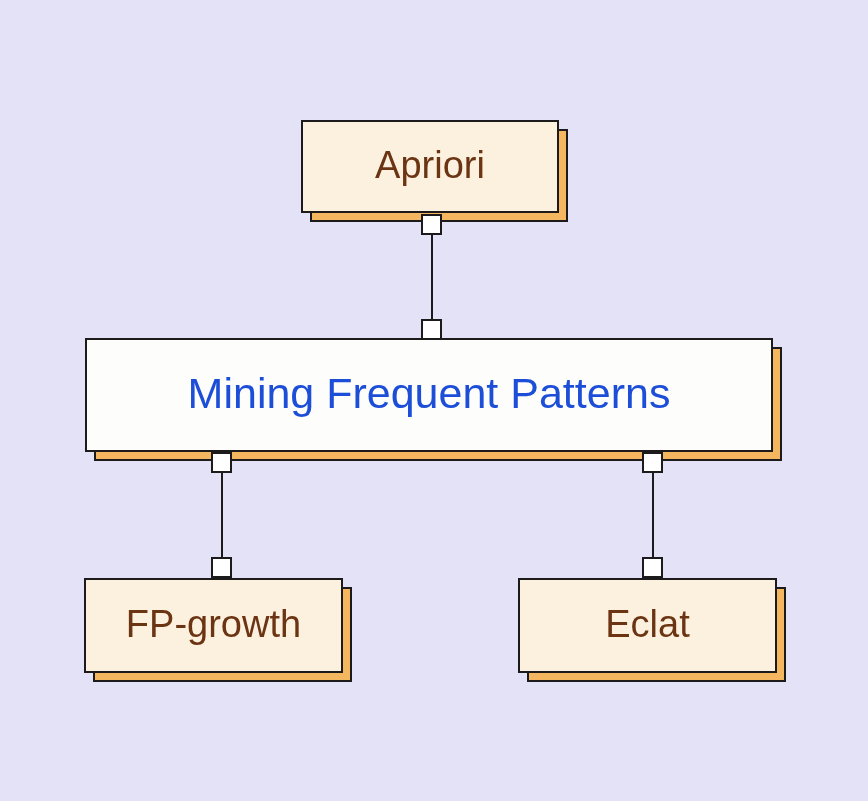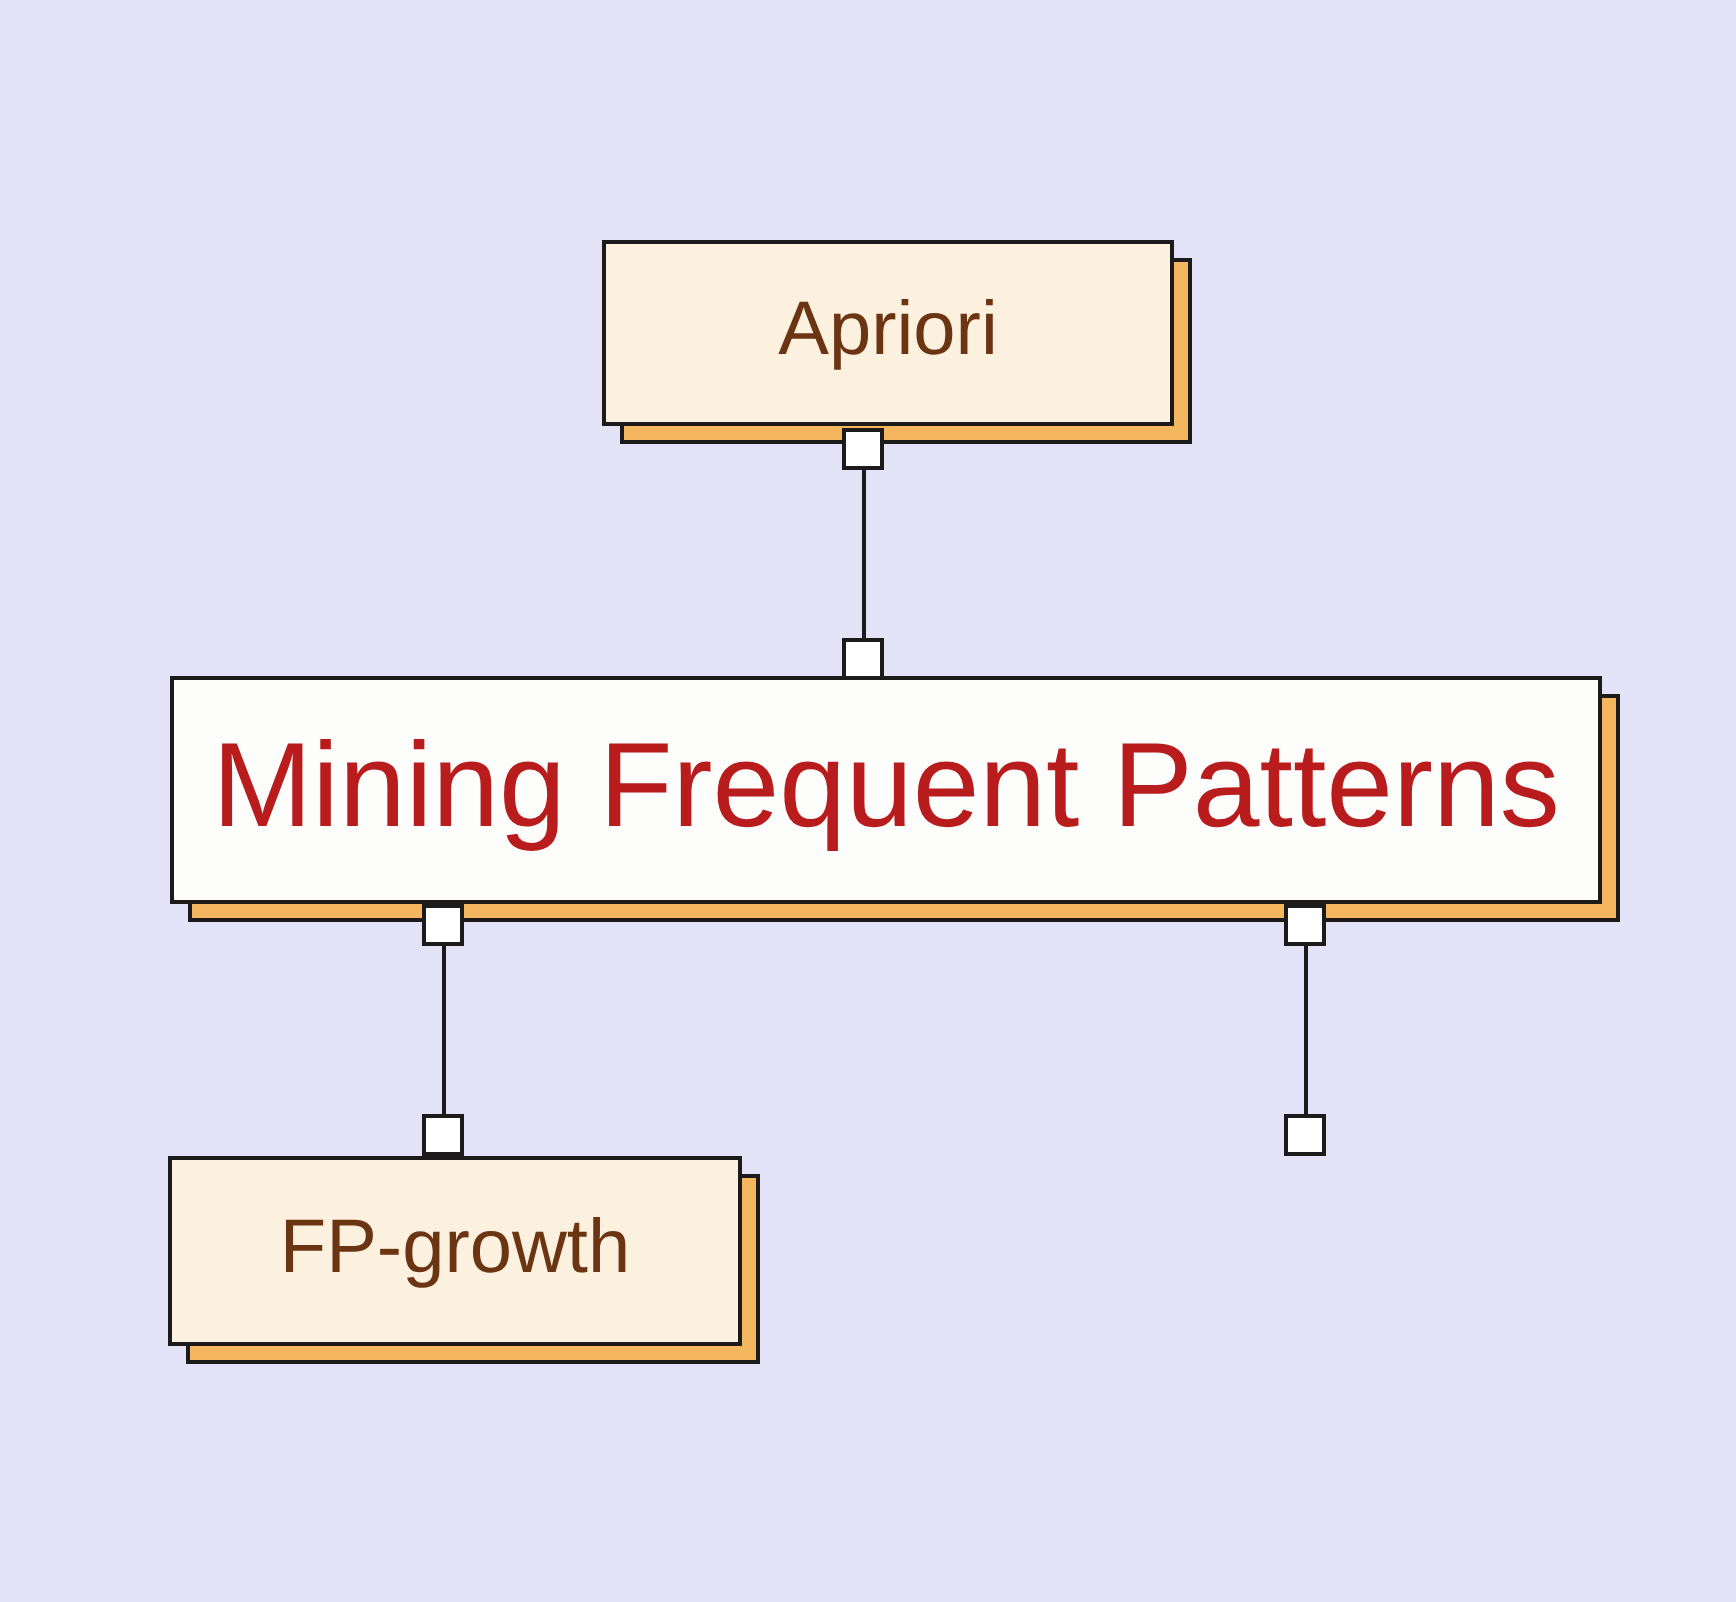--- a/index.html
+++ b/index.html
@@ -9,21 +9,21 @@
     font-family: "Liberation Sans", sans-serif;
   }
   .canvas {
     position: relative;
     width: 868px;
     height: 801px;
     background: #e4e2f7;
     overflow: hidden;
   }
   
-  .node { position: absolute; padding-left: 28px; }
+  .node { position: absolute; }
   .node-shadow {
     position: absolute;
     left: 9px;
     top: 9px;
     width: 100%;
     height: 100%;
     background: #f4b75f;
     border: 2px solid #1c1a1a;
     box-sizing: border-box;
   }
@@ -40,21 +40,21 @@
     justify-content: center;
   }
   .node-box .label {
     white-space: nowrap;
     line-height: 1;
     padding-bottom: 4px;
   }
   .leaf .node-box   { background: #fcf1df; }
   .leaf .label      { color: #6b3413; font-size: 38px; }
   .root .node-box   { background: #fdfdfc; }
-  .root .label      { color: #b91c1c; font-size: 60px; }
+  .root .label      { color: #1d4ed8; font-size: 43px; }
 
   #node-apriori   { left: 301px; top: 120px; width: 258px; height: 93px; }
   #node-root      { left:  85px; top: 338px; width: 688px; height: 114px; }
   #node-fpgrowth  { left:  84px; top: 578px; width: 259px; height: 95px; border-radius: 24px; }
   #node-eclat     { left: 518px; top: 578px; width: 259px; height: 95px; }
 
   
   .edge-line {
     position: absolute;
     width: 2px;
@@ -103,20 +103,26 @@
     </div>
   </div>
 
   <div class="node leaf" id="node-fpgrowth">
     <div class="node-shadow"></div>
     <div class="node-box">
       <span class="label">FP-growth</span>
     </div>
   </div>
 
+  <div class="node leaf" id="node-eclat">
+    <div class="node-shadow"></div>
+    <div class="node-box">
+      <span class="label">Eclat</span>
+    </div>
+  </div>
 
   <div class="edge-line" id="edge-apriori-root"></div>
   <div class="edge-line" id="edge-root-fp"></div>
   <div class="edge-line" id="edge-root-eclat"></div>
 
   <div class="handle" id="handle-apriori-bottom"></div>
   <div class="handle" id="handle-root-top"></div>
   <div class="handle" id="handle-root-bottomleft"></div>
   <div class="handle" id="handle-fp-top"></div>
   <div class="handle" id="handle-root-bottomright"></div>

